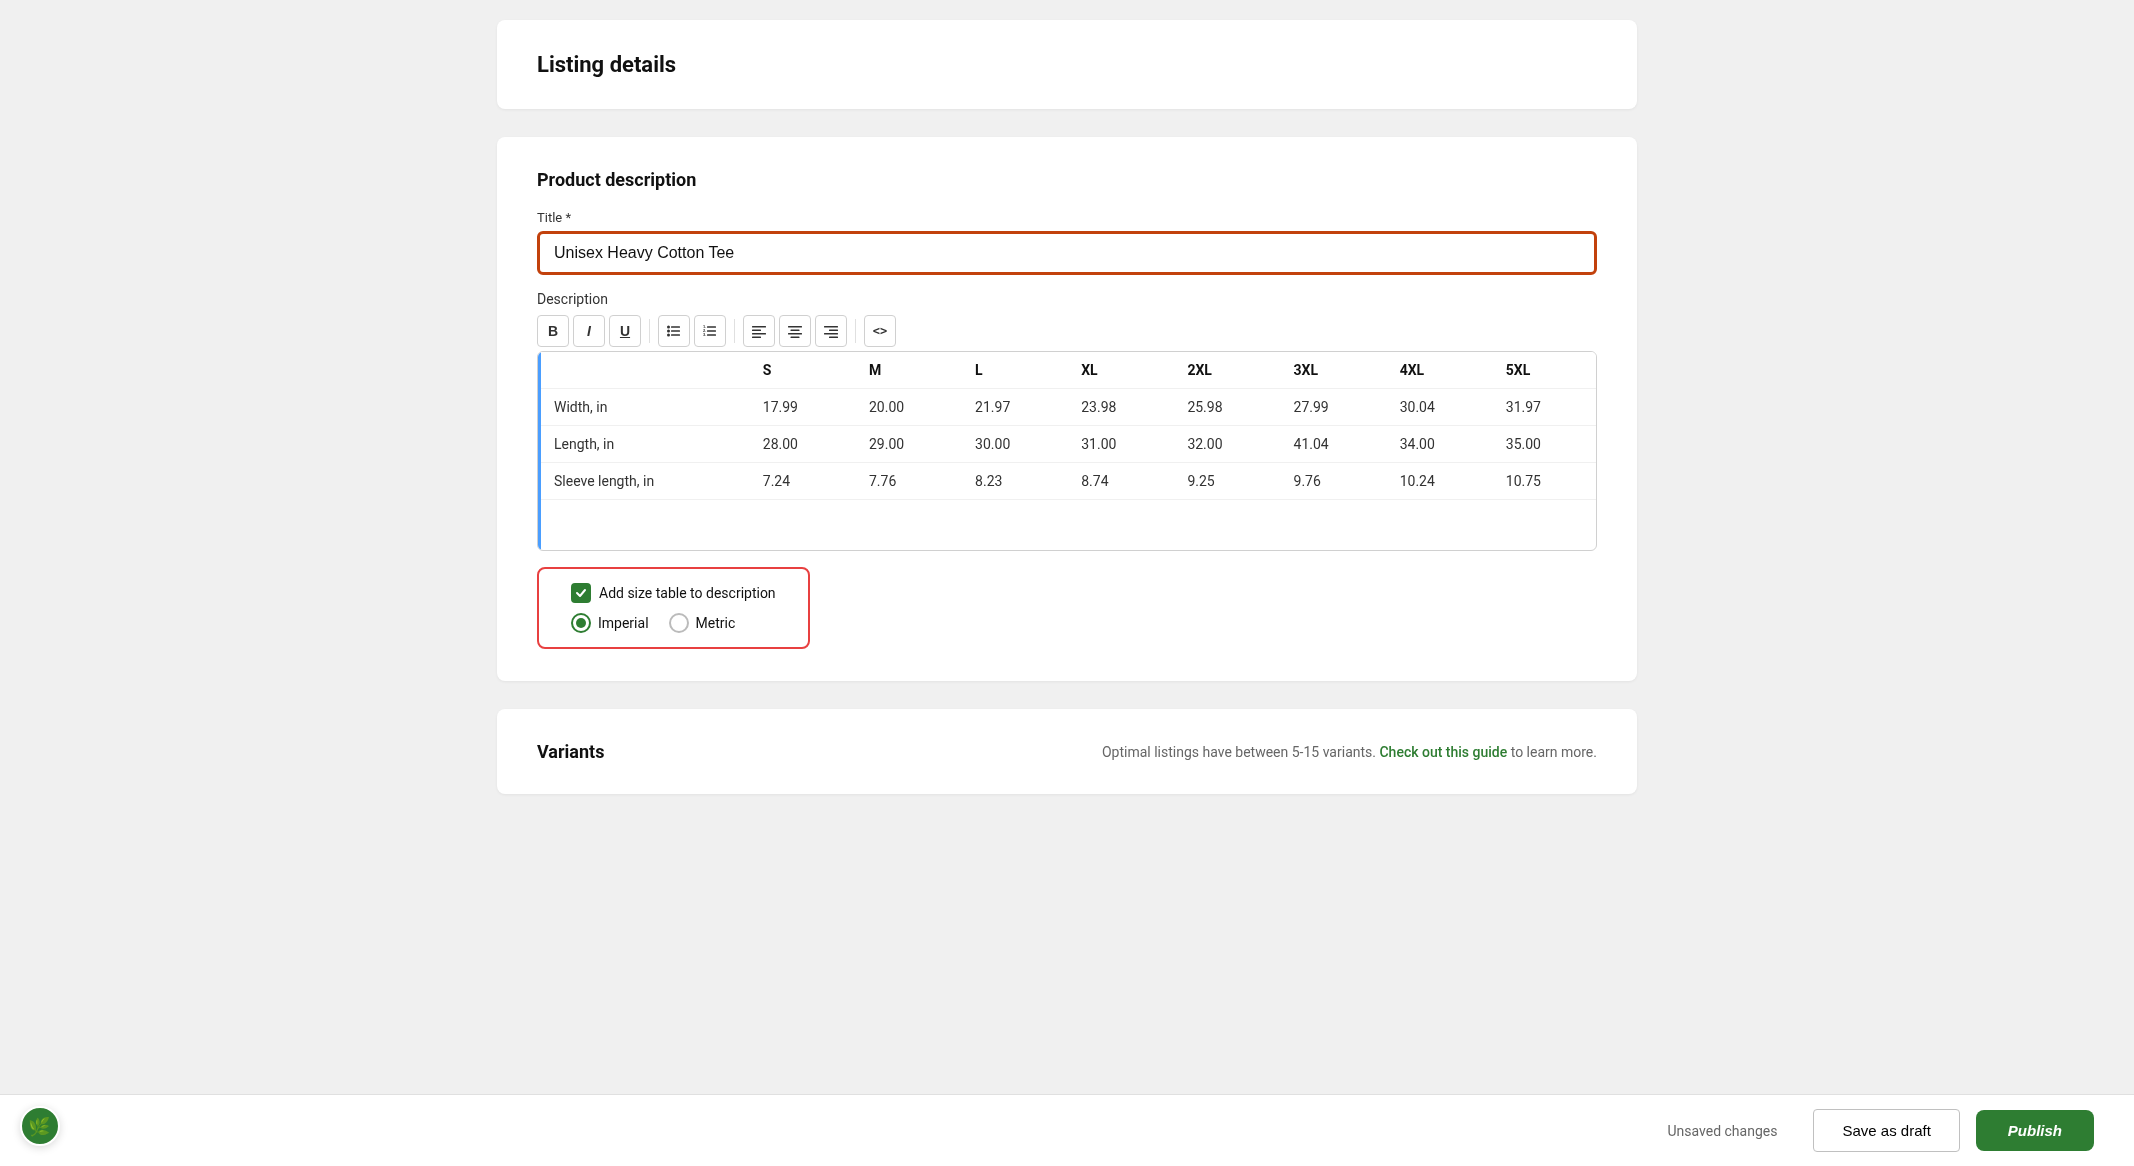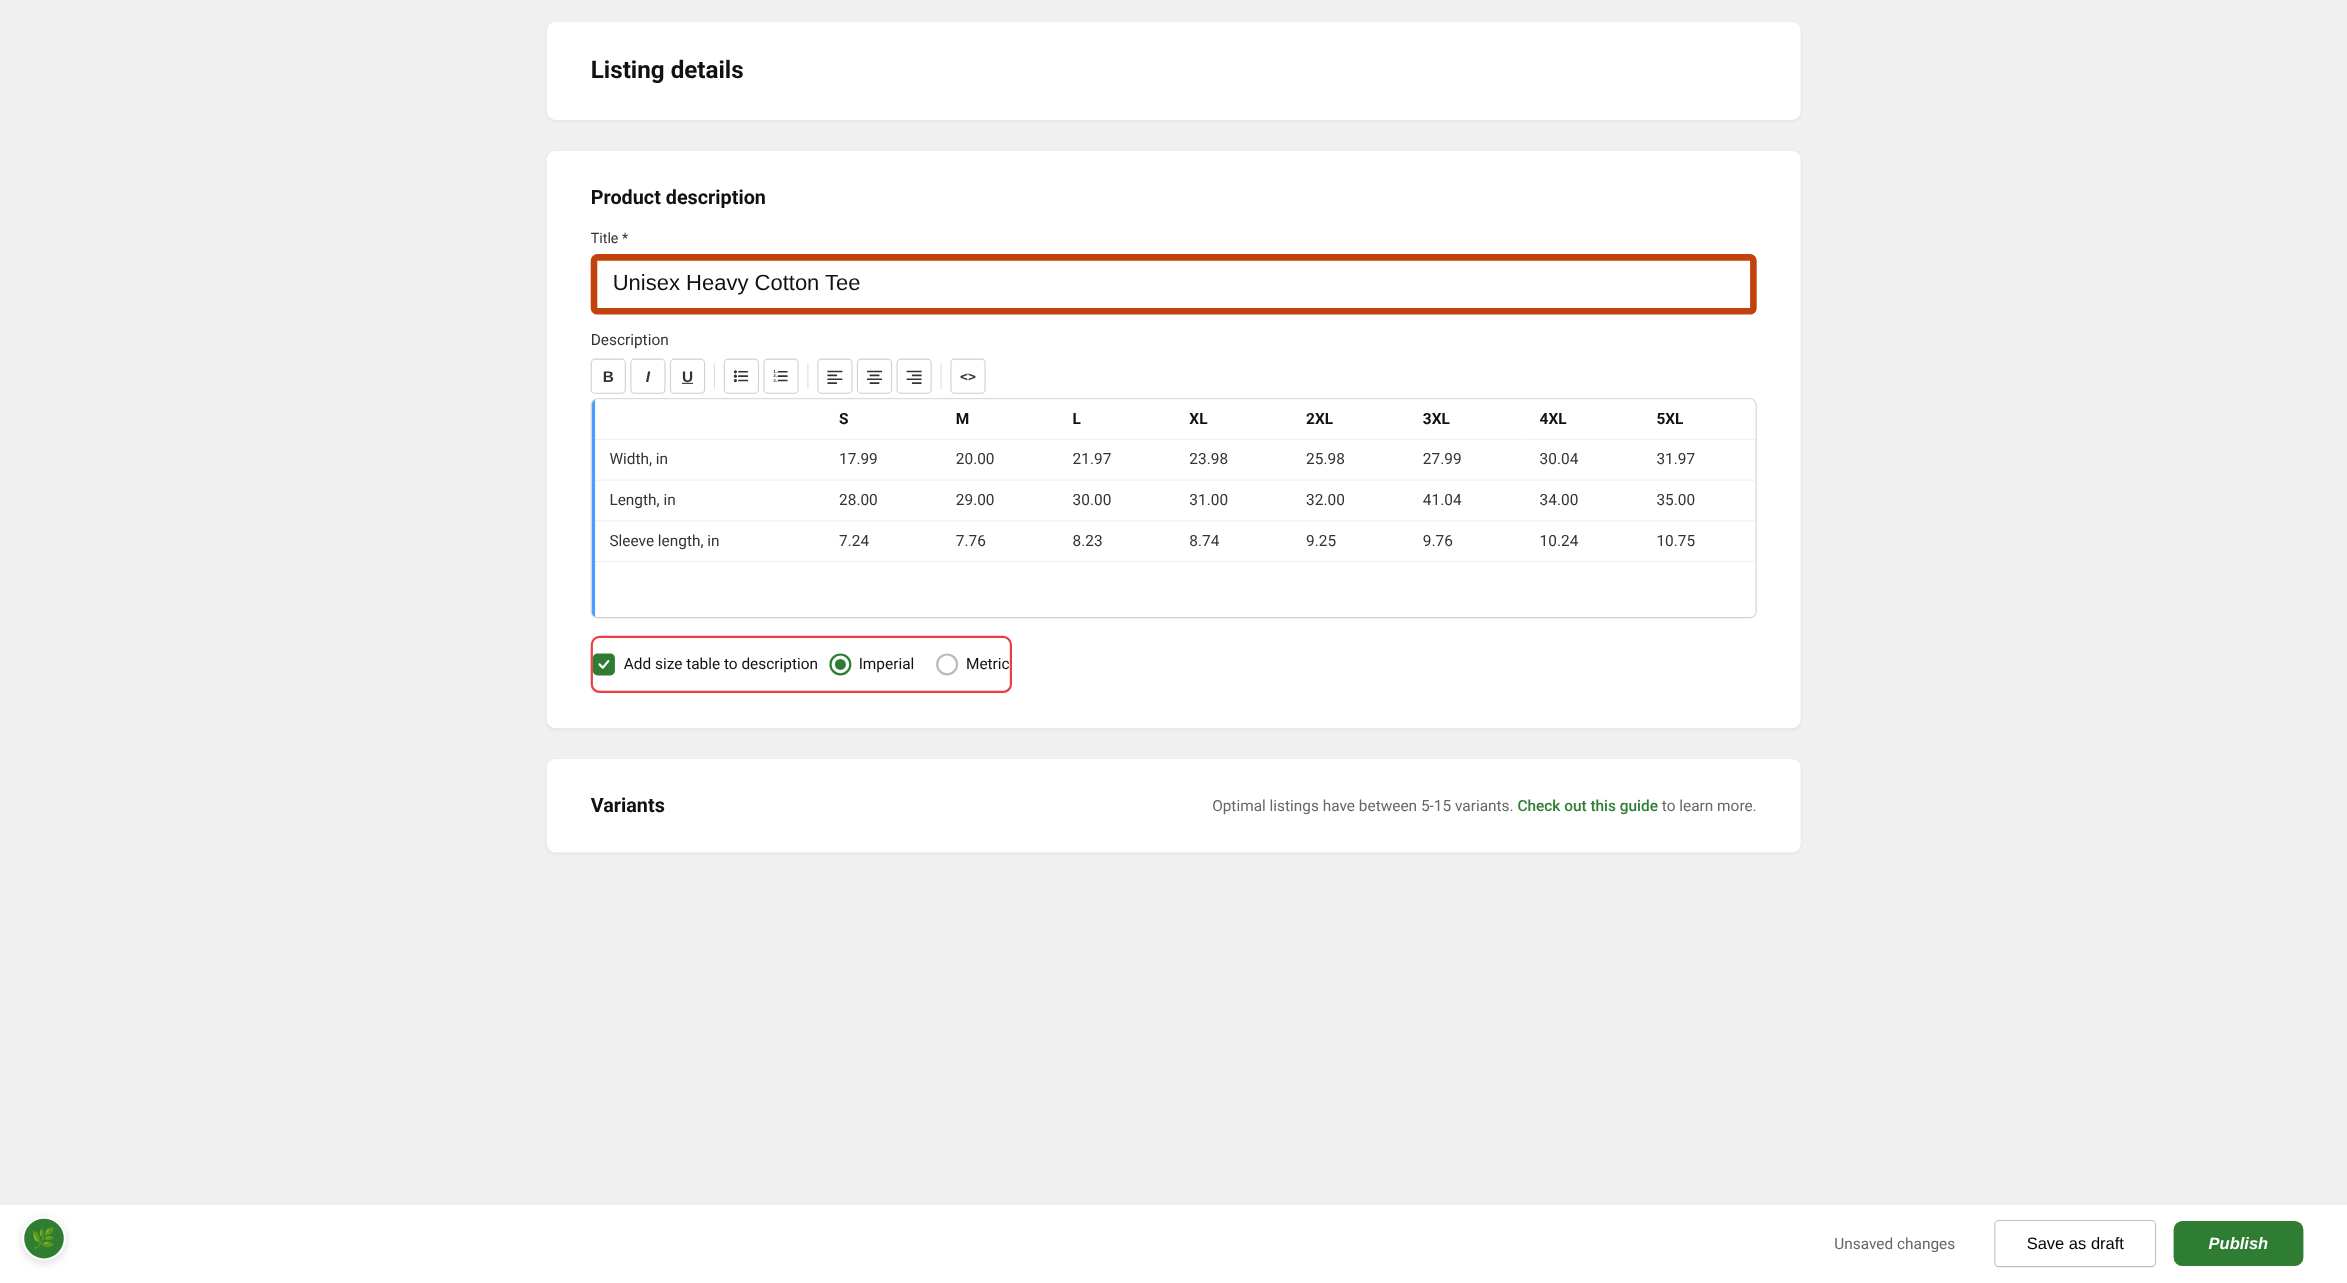--- a/index.html
+++ b/index.html
@@ -41,24 +41,24 @@
       color: #111;
       margin-bottom: 20px;
     }
     .field-label {
       font-size: 13px;
       color: #333;
       margin-bottom: 6px;
     }
     .text-input {
       width: 100%;
-      border: 6px solid #c2410c;
+      border: 3px solid #c2410c;
       border-radius: 6px;
       padding: 10px 14px;
-      font-size: 20px;
+      font-size: 16px;
       color: #111;
       outline: none;
     }
     .description-label {
       font-size: 14px;
       color: #333;
       margin-bottom: 8px;
       margin-top: 16px;
     }
     .toolbar {
@@ -140,26 +140,26 @@
       width: 8px;
       height: 8px;
     }
     .editor-scroll::-webkit-scrollbar-thumb {
       background: #c0c0c0;
       border-radius: 4px;
     }
     
     .size-table-toggle {
       display: flex;
-      flex-direction: row;
+      flex-direction: column;
       gap: 10px;
       margin-top: 16px;
       border: 2px solid #e84040;
       border-radius: 8px;
-      padding: 14px 0;
+      padding: 14px 32px;
       display: inline-flex;
       width: auto;
     }
     .checkbox-row {
       display: flex;
       align-items: center;
       gap: 8px;
     }
     .checkbox-custom {
       width: 20px;

